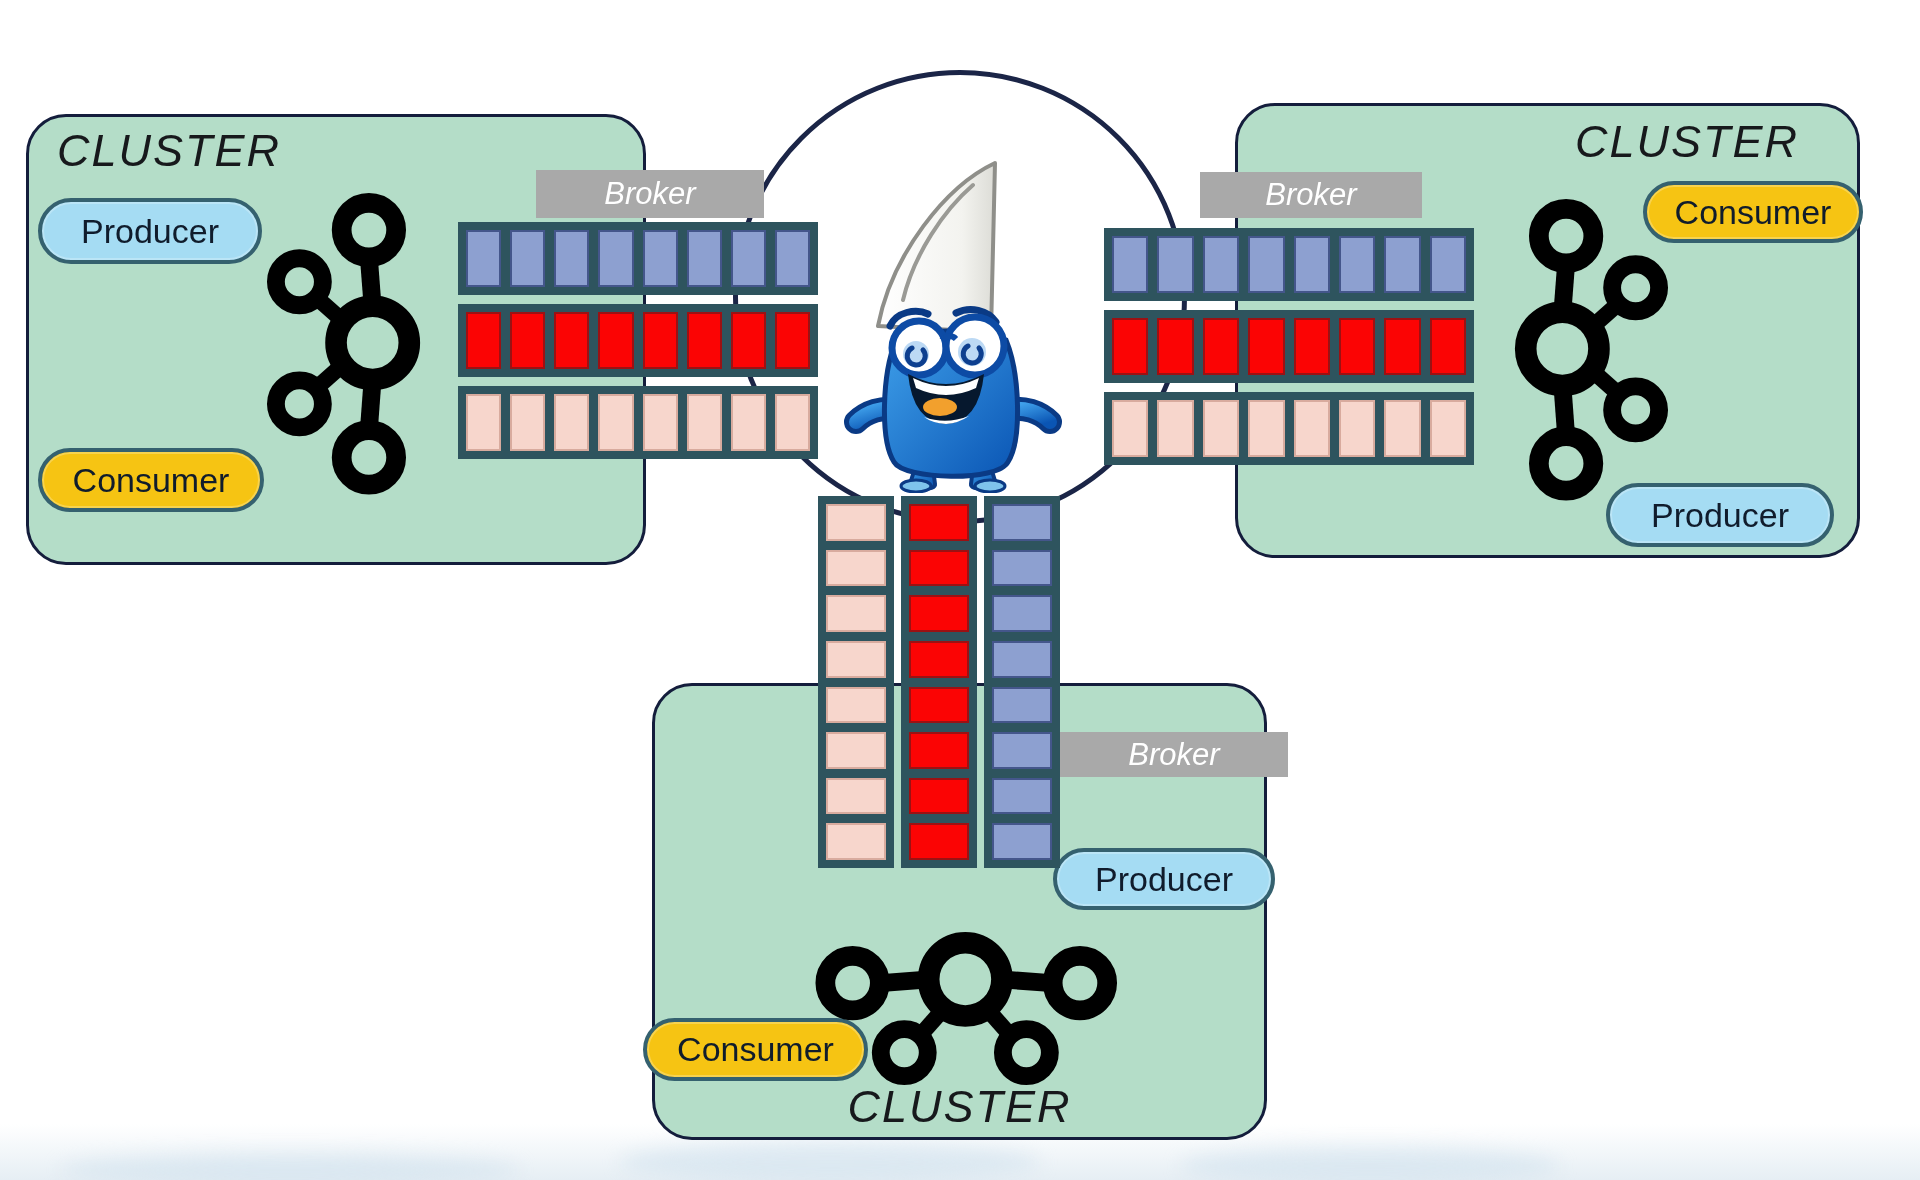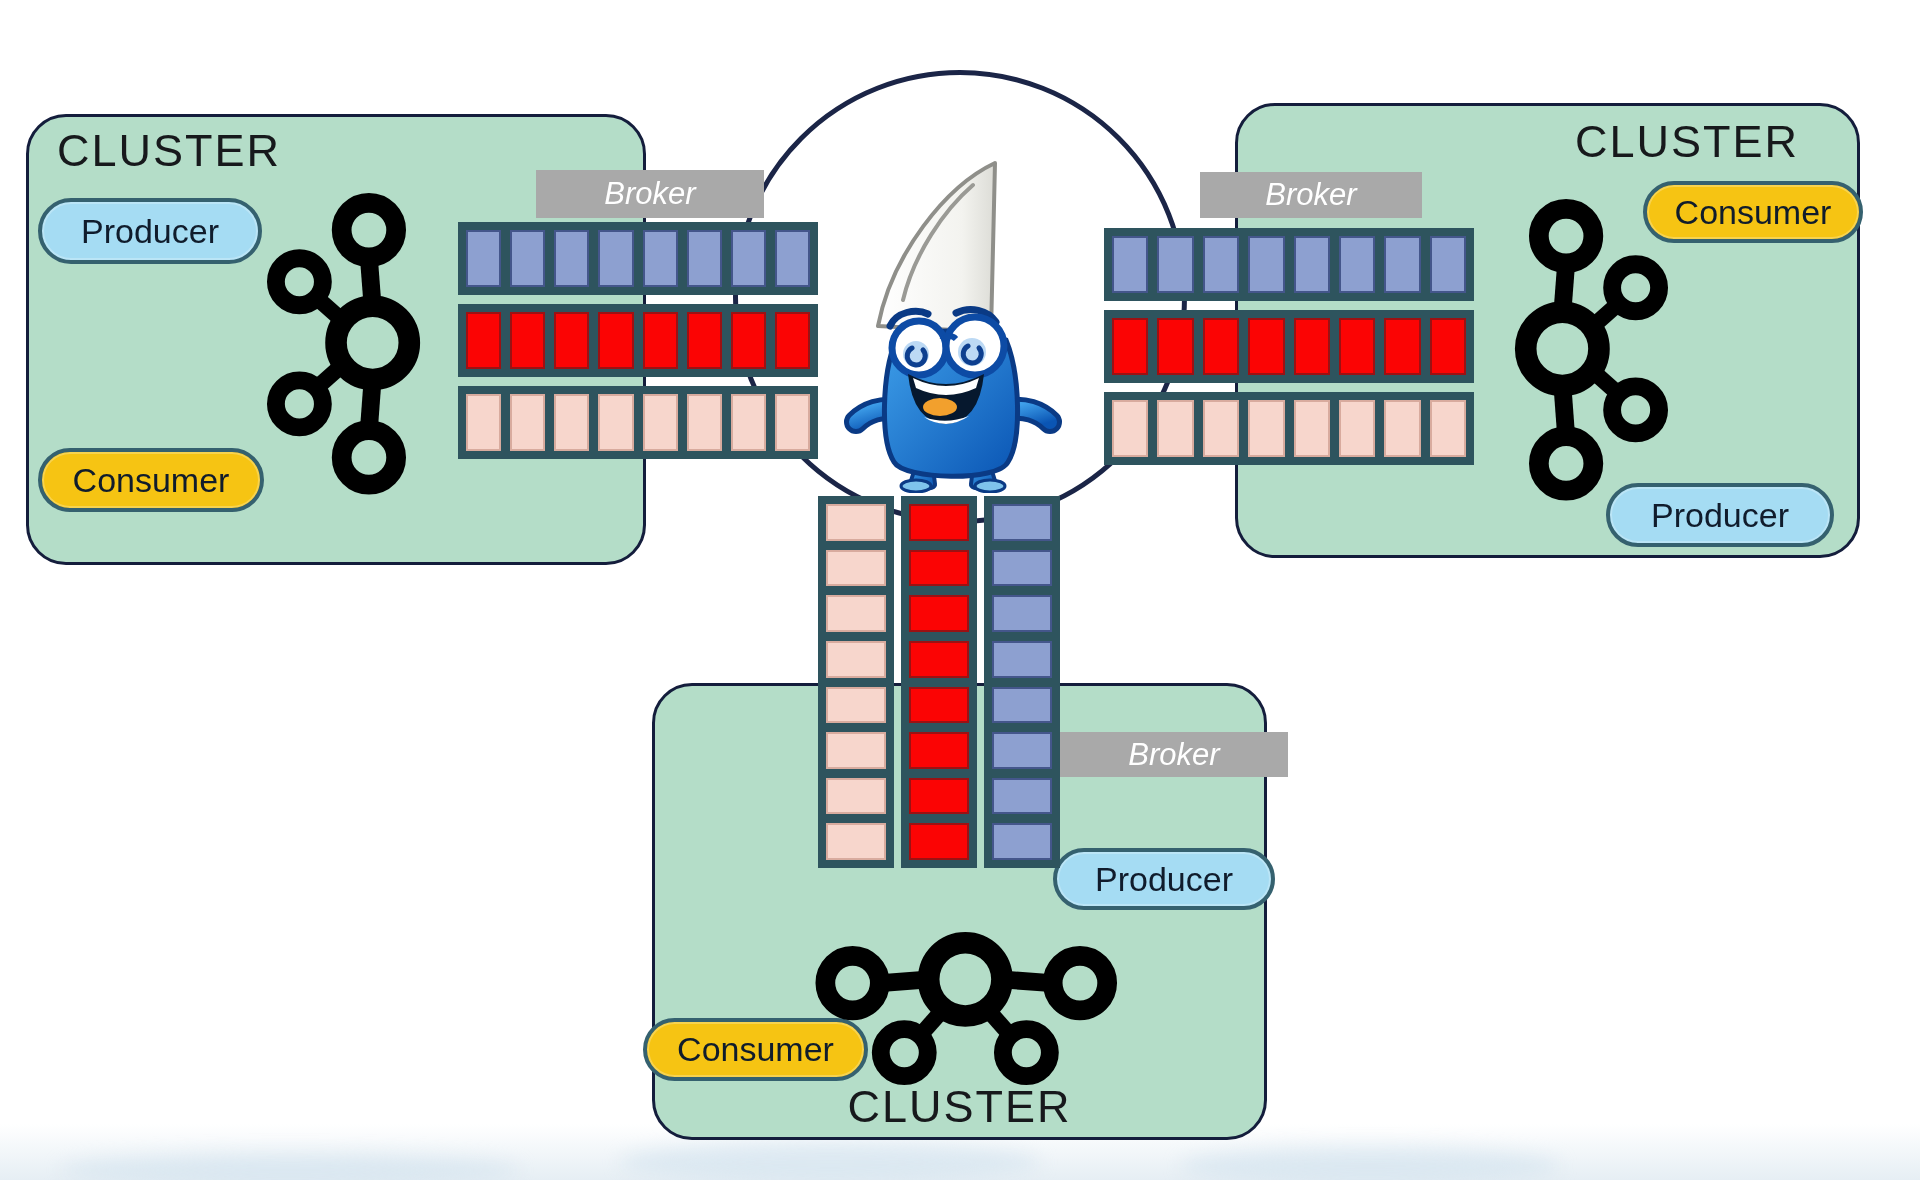--- a/index.html
+++ b/index.html
@@ -10,21 +10,21 @@
   .circle{position:absolute;left:733px;top:70px;width:444px;height:444px;border-radius:50%;
           background:#fff;border:5px solid var(--circle-border);z-index:1;}
 
   
   .cluster{position:absolute;background:var(--cluster-bg);border:3px solid var(--cluster-border);
            border-radius:40px;z-index:2;box-sizing:border-box;}
   .cluster-left{left:26px;top:114px;width:620px;height:451px;}
   .cluster-right{left:1235px;top:103px;width:625px;height:455px;}
   .cluster-bottom{left:652px;top:683px;width:615px;height:457px;}
 
-  .cluster-title{position:absolute;font-size:45px;letter-spacing:2px;
+  .cluster-title{position:absolute;font-style:italic;font-size:45px;letter-spacing:2px;
                  color:var(--title-text);white-space:nowrap;}
   .title-left{left:28px;top:8px;}
   .title-right{right:58px;top:10px;}
   .title-bottom{left:0;right:0;bottom:4px;text-align:center;}
 
   
   .pill{position:absolute;display:flex;align-items:center;justify-content:center;
         border:4px solid var(--pill-border);border-radius:40px;font-size:34px;
         color:var(--pill-text);box-sizing:border-box;box-shadow:inset 0 0 0 2px rgba(255,255,255,.25);}
   .pill-producer{background:var(--producer-bg);align-items:center;}

